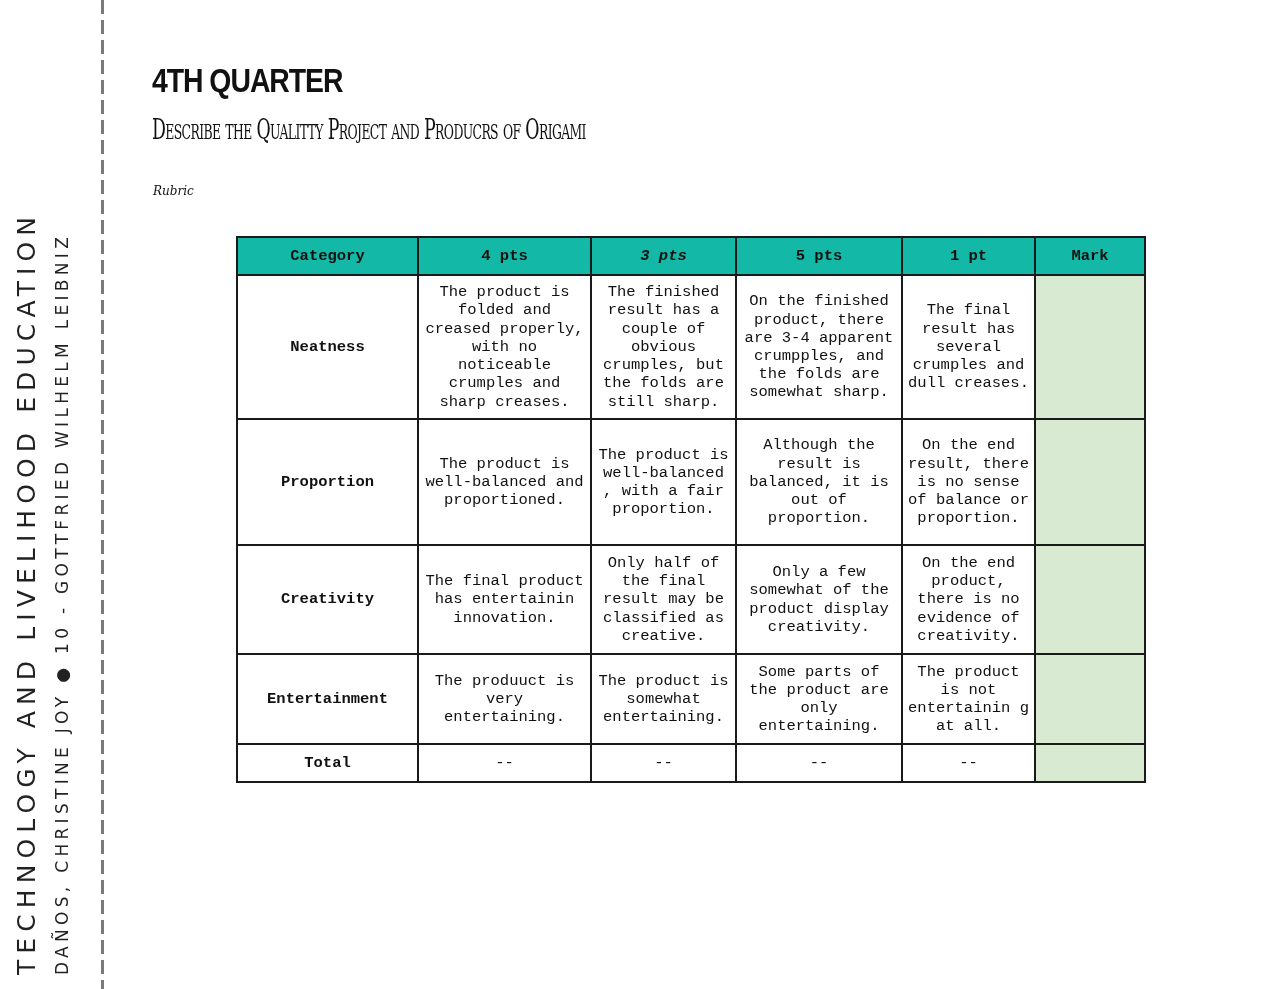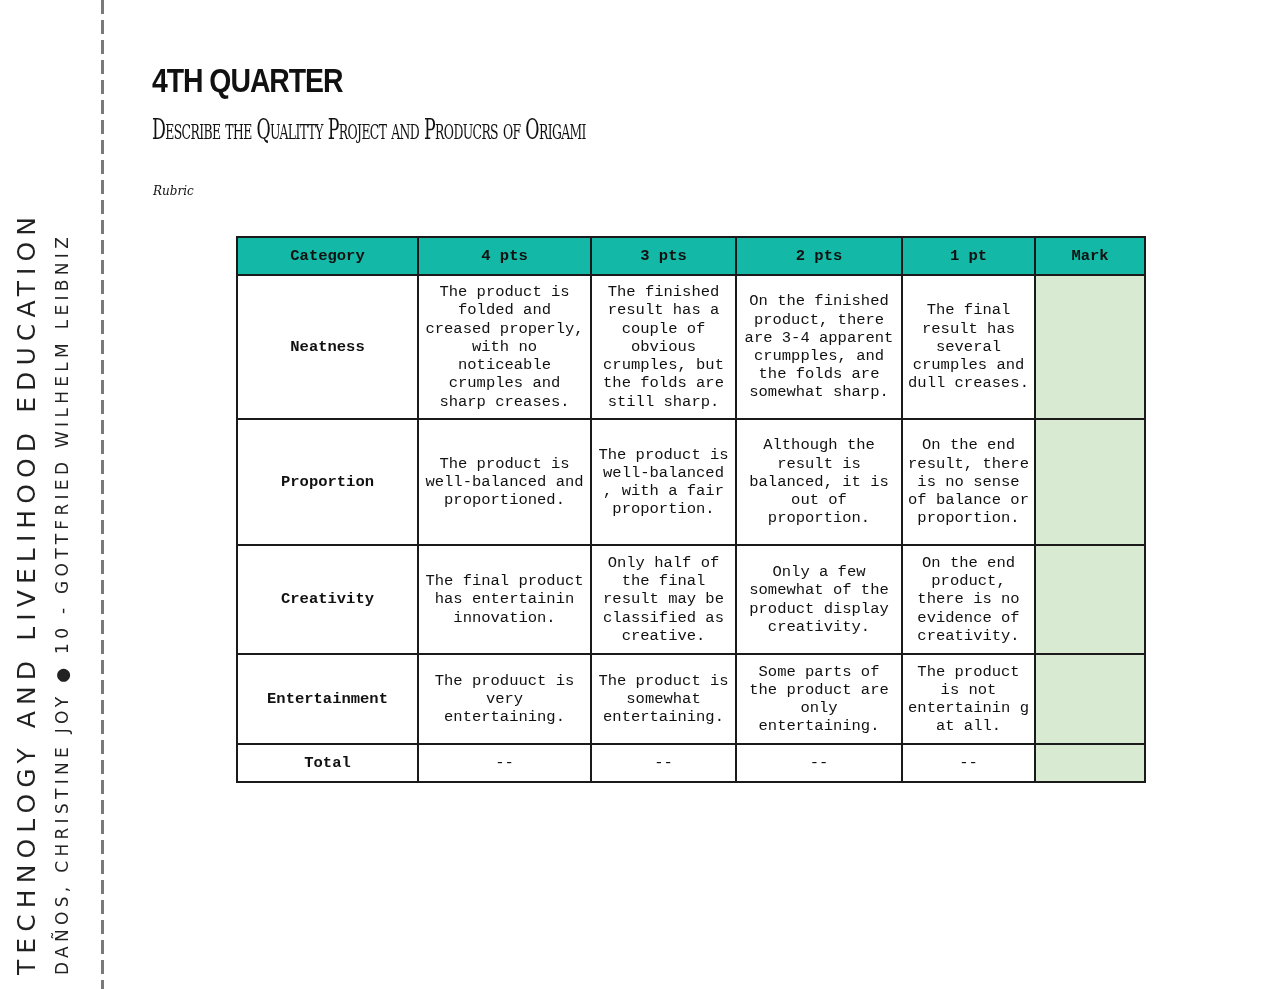--- a/index.html
+++ b/index.html
@@ -54,21 +54,21 @@
   table.rubric th, table.rubric td {
     border:2px solid #1a1a1a;
     text-align:center; vertical-align:middle;
     padding:0 3px;
   }
   table.rubric th {
     background:#14b8a6; font-weight:bold; height:36px;
   }
   table.rubric td.cat { font-weight:bold; }
   table.rubric td.mark { background:#d9ead3; }
-  .c0 { width:173px; } .c1 { width:165px; } .c2 { width:137px; }
+  .c0 { width:173px; } .c1 { width:165px; } .c2 { width:137px;font-style:italic; }
   .c3 { width:158px; } .c4 { width:125px; } .c5 { width:102px; }
   tr.r-neat td { height:142px; }
   tr.r-prop td { height:124px; }
   tr.r-crea td { height:107px; }
   tr.r-ent td { height:88px; }
   tr.r-tot td { height:36px;text-align:center; }
 </style>
 </head>
 <body>
 
@@ -79,21 +79,21 @@
 <div class="title">4TH QUARTER</div>
 <div class="subtitle">Describe the Qualitty Project and Producrs of Origami</div>
 <div class="rubric-label">Rubric</div>
 
 <table class="rubric">
   <thead>
     <tr>
       <th class="c0">Category</th>
       <th class="c1">4 pts</th>
       <th class="c2">3 pts</th>
-      <th class="c3">2 pts</th>
+      <th class="c3">5 pts</th>
       <th class="c4">1 pt</th>
       <th class="c5">Mark</th>
     </tr>
   </thead>
   <tbody>
     <tr class="r-neat">
       <td class="cat">Neatness</td>
       <td>The product is folded and creased properly, with no noticeable crumples and sharp creases.</td>
       <td>The finished result has a couple of obvious crumples, but the folds are still sharp.</td>
       <td>On the finished product, there are 3-4 apparent crumpples, and the folds are somewhat sharp.</td>

